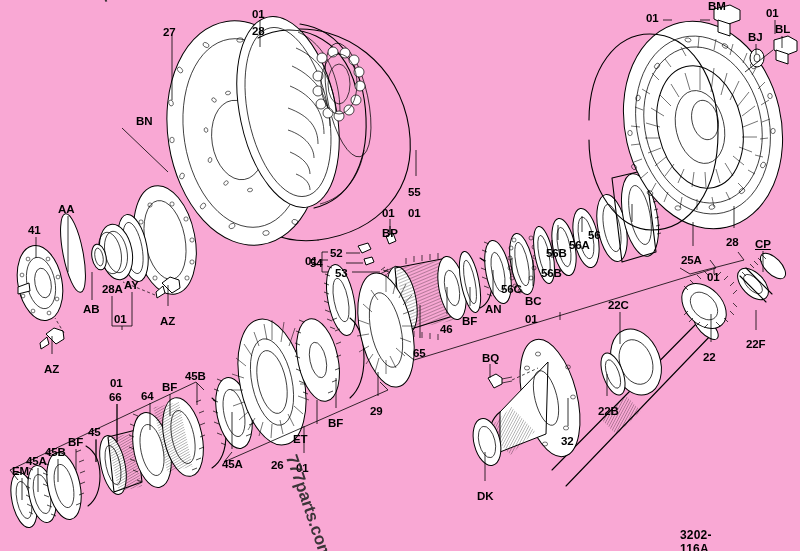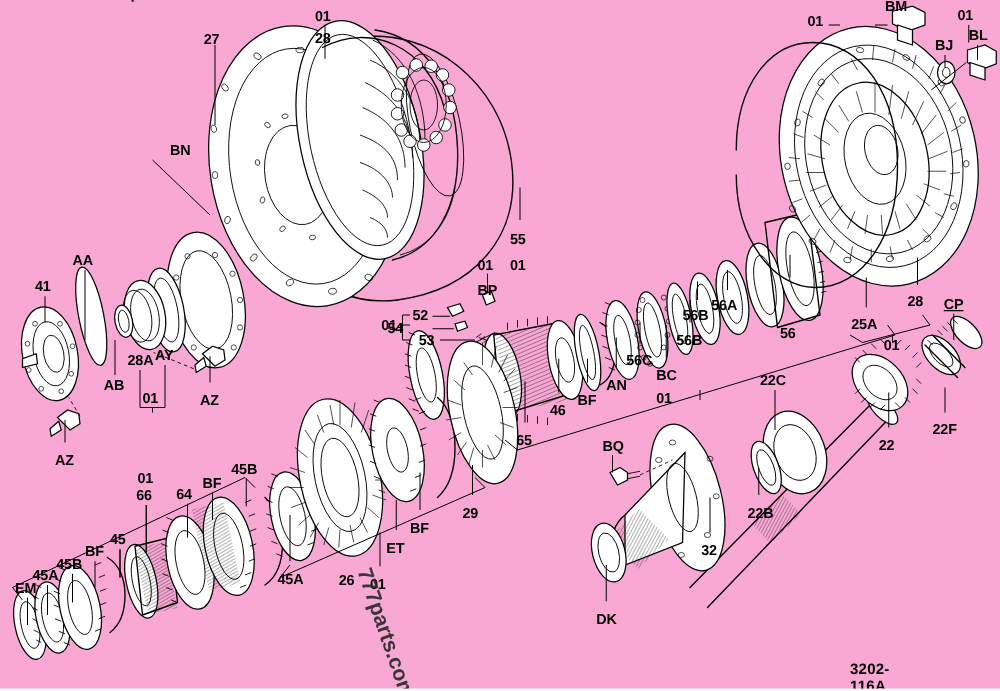--- a/index.html
+++ b/index.html
@@ -648,21 +648,21 @@
       <div class="lbl" style="left: 305px; top: 256px;">01</div>
       <div class="lbl" style="left: 440px; top: 324px;">46</div>
       <div class="lbl" style="left: 413px; top: 348px;">65</div>
       <div class="lbl" style="left: 462px; top: 316px;">BF</div>
       <div class="lbl" style="left: 485px; top: 304px;">AN</div>
       <div class="lbl" style="left: 501px; top: 284px;">56C</div>
       <div class="lbl" style="left: 525px; top: 296px;">BC</div>
       <div class="lbl" style="left: 541px; top: 268px;">56B</div>
       <div class="lbl" style="left: 546px; top: 248px;">56B</div>
       <div class="lbl" style="left: 569px; top: 240px;">56A</div>
-      <div class="lbl" style="left: 624px; top: 230px; margin-top: 32px;">56</div>
+      <div class="lbl" style="left: 588px; top: 230px;">56</div>
       <div class="lbl" style="left: 525px; top: 314px;">01</div>
       <div class="lbl" style="left: 766px; top: 8px;">01</div>
       <div class="lbl" style="left: 676px; top: 1px; margin-left: 32px;">BM</div>
       <div class="lbl" style="left: 646px; top: 13px;">01</div>
       <div class="lbl" style="left: 748px; top: 32px;">BJ</div>
       <div class="lbl" style="left: 775px; top: 24px;">BL</div>
       <div class="lbl" style="left: 681px; top: 255px;">25A</div>
       <div class="lbl" style="left: 726px; top: 237px;">28</div>
       <div class="lbl" style="left: 707px; top: 272px;">01</div>
       <div class="lbl" style="left: 755px; top: 239px; text-decoration: underline;">CP</div>
@@ -679,21 +679,21 @@
       <div class="lbl" style="left: 68px; top: 437px;">BF</div>
       <div class="lbl" style="left: 88px; top: 427px;">45</div>
       <div class="lbl" style="left: 109px; top: 392px;">66</div>
       <div class="lbl" style="left: 110px; top: 378px;">01</div>
       <div class="lbl" style="left: 141px; top: 391px;">64</div>
       <div class="lbl" style="left: 162px; top: 382px;">BF</div>
       <div class="lbl" style="left: 185px; top: 371px;">45B</div>
       <div class="lbl" style="left: 222px; top: 459px;">45A</div>
       <div class="lbl" style="left: 271px; top: 460px;">26</div>
       <div class="lbl" style="left: 296px; top: 463px;">01</div>
-      <div class="lbl" style="left: 309px; top: 434px;">ET</div>
+      <div class="lbl" style="left: 293px; top: 434px;">ET</div>
       <div class="lbl" style="left: 328px; top: 418px;">BF</div>
       <div class="lbl" style="left: 370px; top: 406px;">29</div>
     </div>
 
   <div class="wm" id="wm-top">777parts.c</div>
   <div class="wm" id="wm-bot">777parts.com</div>
 
   <div class="dwg" style="left:740px;top:528px;transform:translateX(-100%);">3202-116A</div>
 
 </div>

